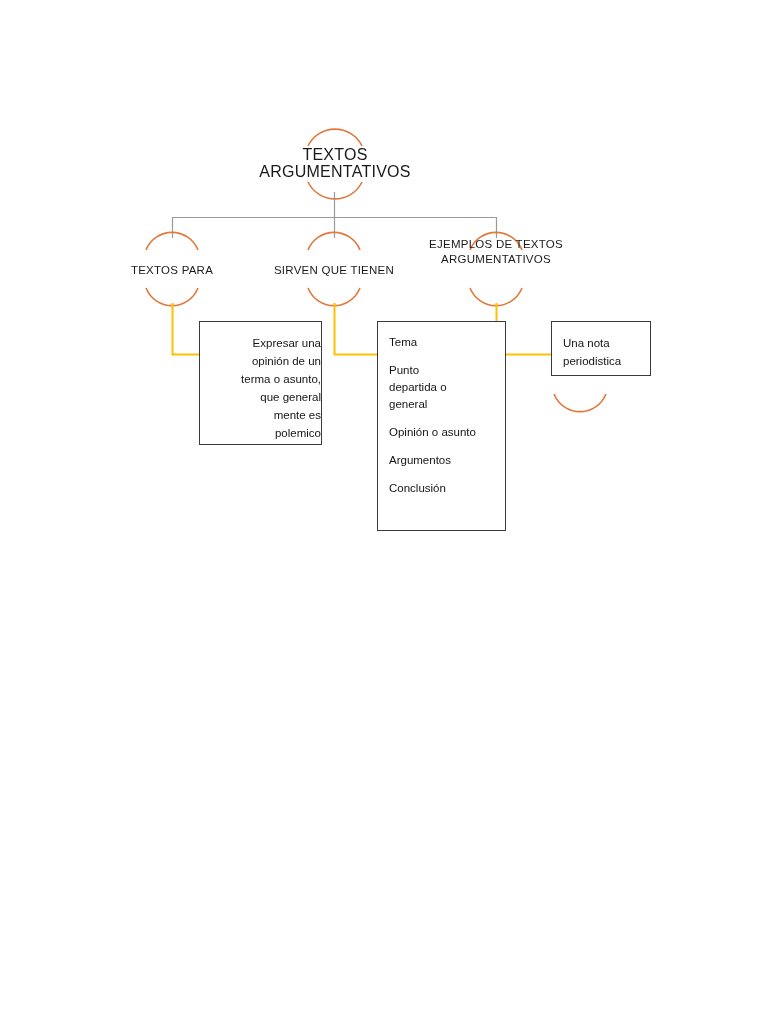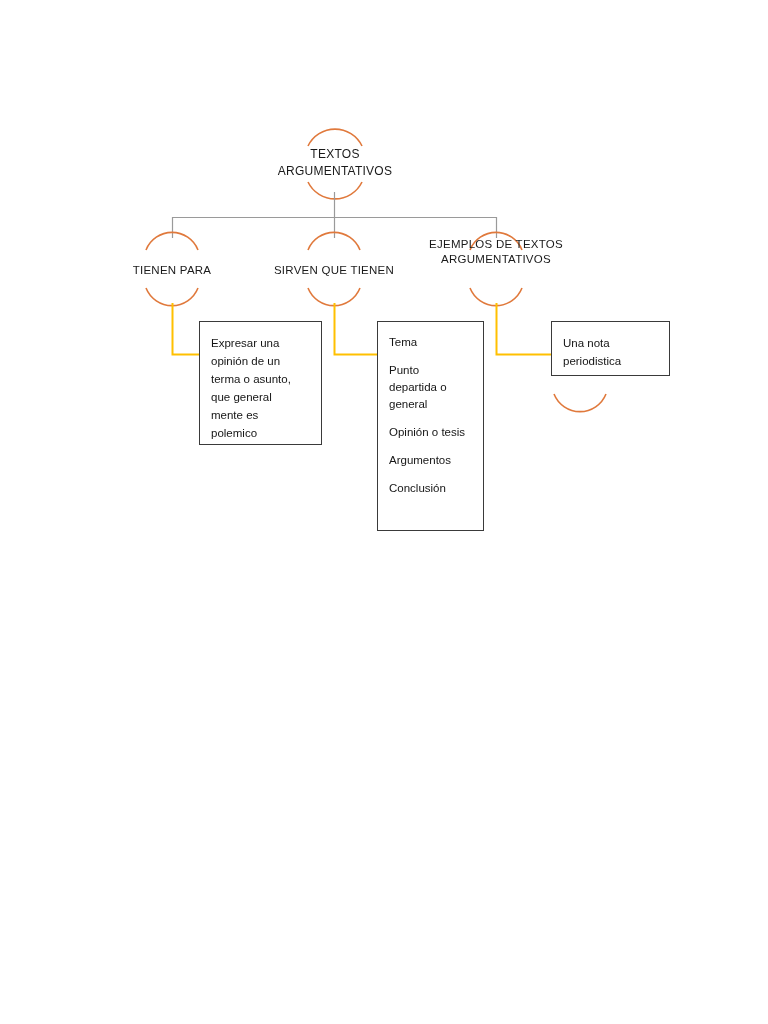--- a/index.html
+++ b/index.html
@@ -31,21 +31,21 @@
     position: absolute;
     text-align: center;
     color: #1a1a1a;
     font-size: 11.5px;
     line-height: 15px;
     letter-spacing: 0.25px;
     white-space: pre-line;
     font-family: "Liberation Sans", sans-serif;
   }
   .node-root {
-    font-size: 12px;
+    font-size: 16px;
     line-height: 17px;
   }
   .box {
     position: absolute;
     box-sizing: border-box;
     border: 1.3px solid #3a3a3a;
     background: #ffffff;
     color: #151515;
     font-size: 11.5px;
     line-height: 18px;
@@ -93,46 +93,46 @@
     <polyline points="172.5,303 172.5,354.5 199,354.5" fill="none" stroke="#FFC000" stroke-width="2"></polyline>
     <polyline points="334.5,303 334.5,354.5 377,354.5" fill="none" stroke="#FFC000" stroke-width="2"></polyline>
     <polyline points="496.5,303 496.5,354.5 551,354.5" fill="none" stroke="#FFC000" stroke-width="2"></polyline>
 
     <path d="M 554 394 A 28 28 0 0 0 606 394" fill="none" stroke="#E0793C" stroke-width="1.6"></path>
   </svg>
 
   <div class="node-label node-root" style="left:235px; top:146px; width:200px;">TEXTOS
 ARGUMENTATIVOS</div>
 
-  <div class="node-label" style="left:92px; top:263px; width:160px;">TIENEN PARA</div>
+  <div class="node-label" style="left:92px; top:263px; width:160px;">TEXTOS PARA</div>
 
   <div class="node-label" style="left:254px; top:263px; width:160px;">SIRVEN QUE TIENEN</div>
 
   <div class="node-label" style="left:406px; top:237px; width:180px;">EJEMPLOS DE TEXTOS
 ARGUMENTATIVOS</div>
 
-  <div class="box" style="left:199px; top:321px; width:123px; height:124px;">
+  <div class="box" style="left:199px; top:321px; width:123px; height:124px;text-align:right;">
     <div class="box-inner">Expresar una
 opinión de un
 terma o asunto,
 que general
 mente es
 polemico</div>
   </div>
 
-  <div class="box" style="left:377px; top:321px; width:107px; height:210px;">
+  <div class="box" style="left:377px; top:321px; width:129px; height:210px;">
     <div class="box-list">
       <div class="box-list-item">Tema</div>
       <div class="box-list-item">Punto
 departida o
 general</div>
-      <div class="box-list-item">Opinión o tesis</div>
+      <div class="box-list-item">Opinión o asunto</div>
       <div class="box-list-item">Argumentos</div>
       <div class="box-list-item">Conclusión</div>
     </div>
   </div>
 
-  <div class="box" style="left:551px; top:321px; width:119px; height:55px;">
+  <div class="box" style="left:551px; top:321px; width:100px; height:55px;">
     <div class="box-inner">Una nota
 periodistica</div>
   </div>
 
 </div>
 
 </body></html>

